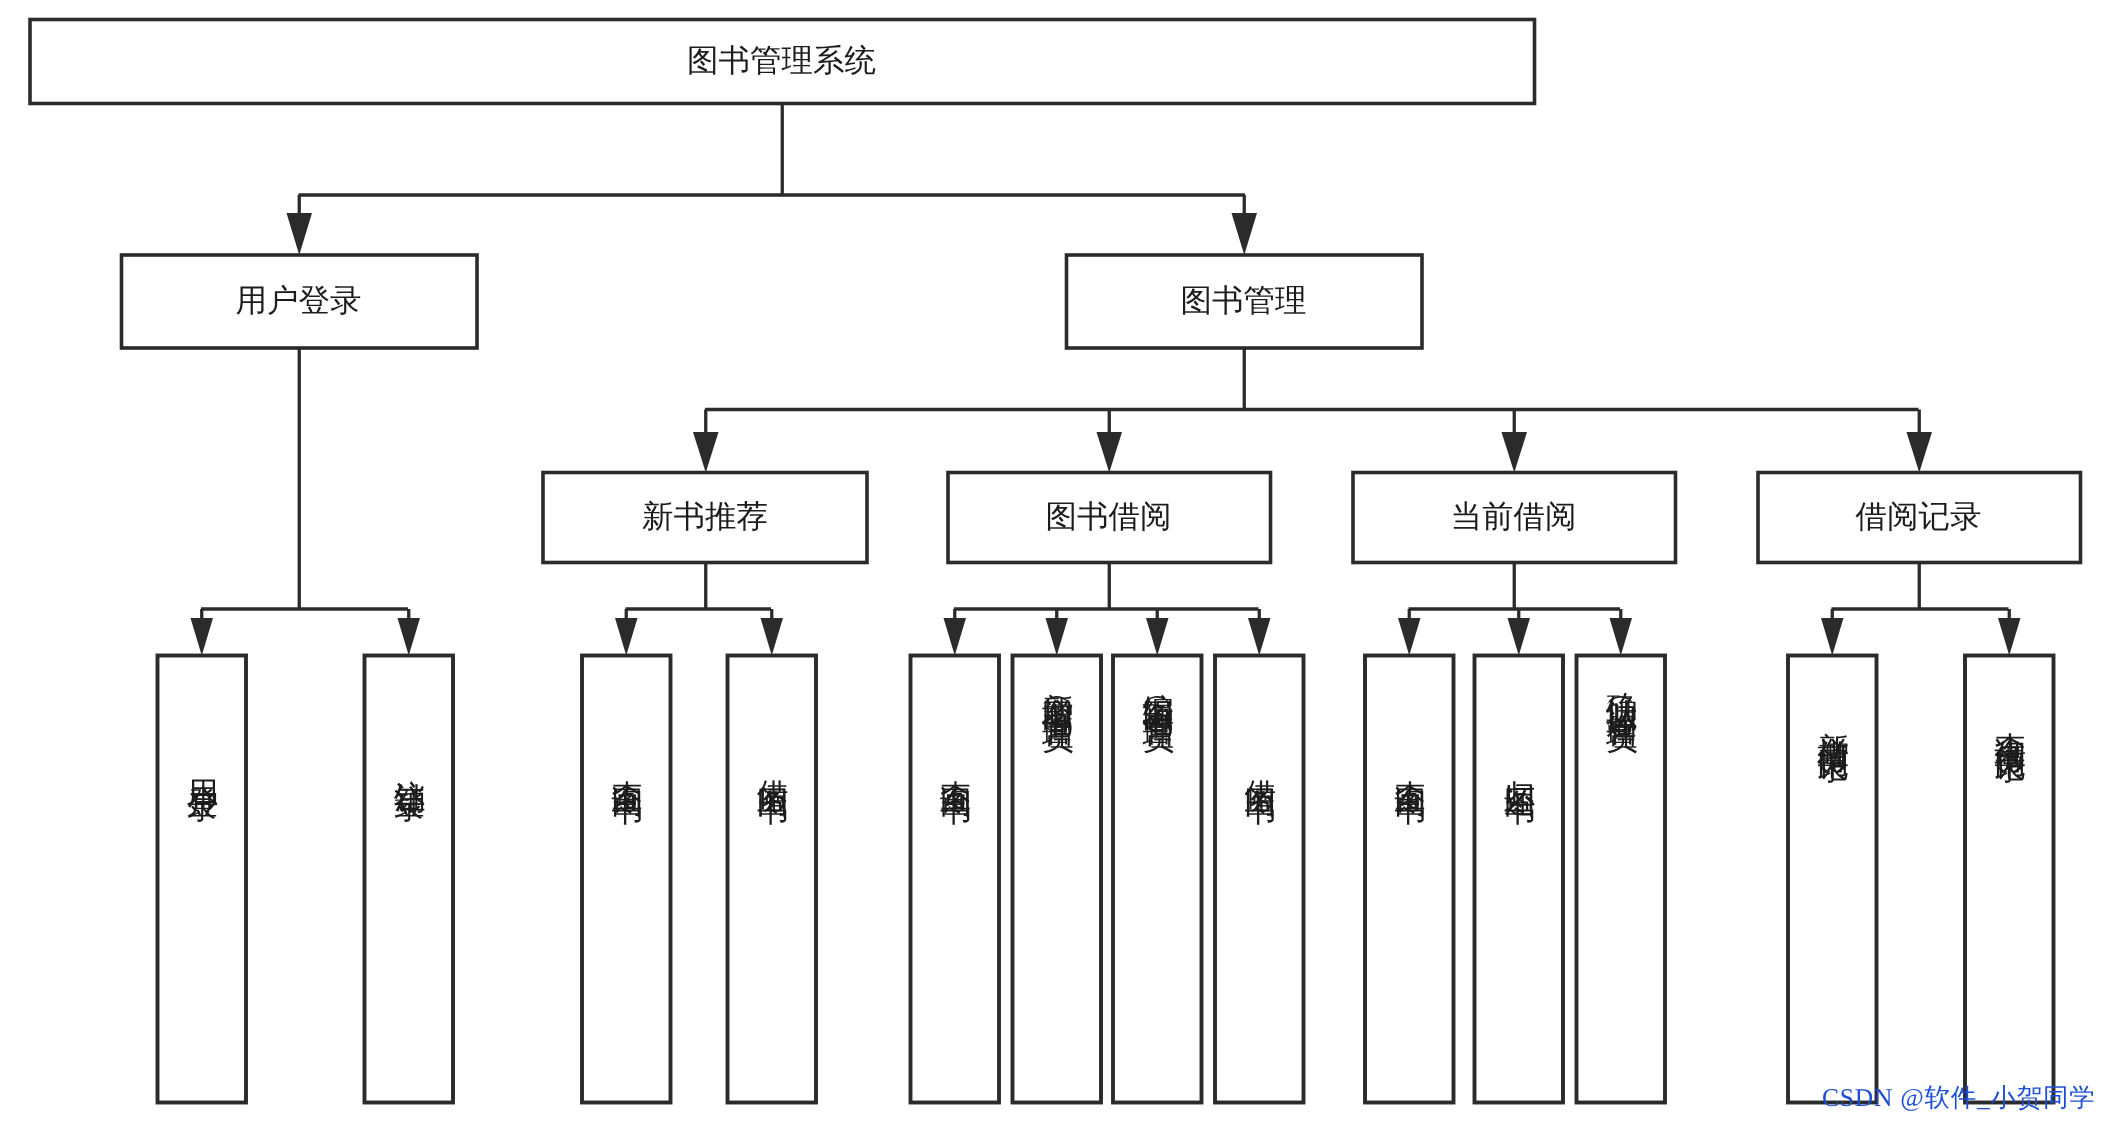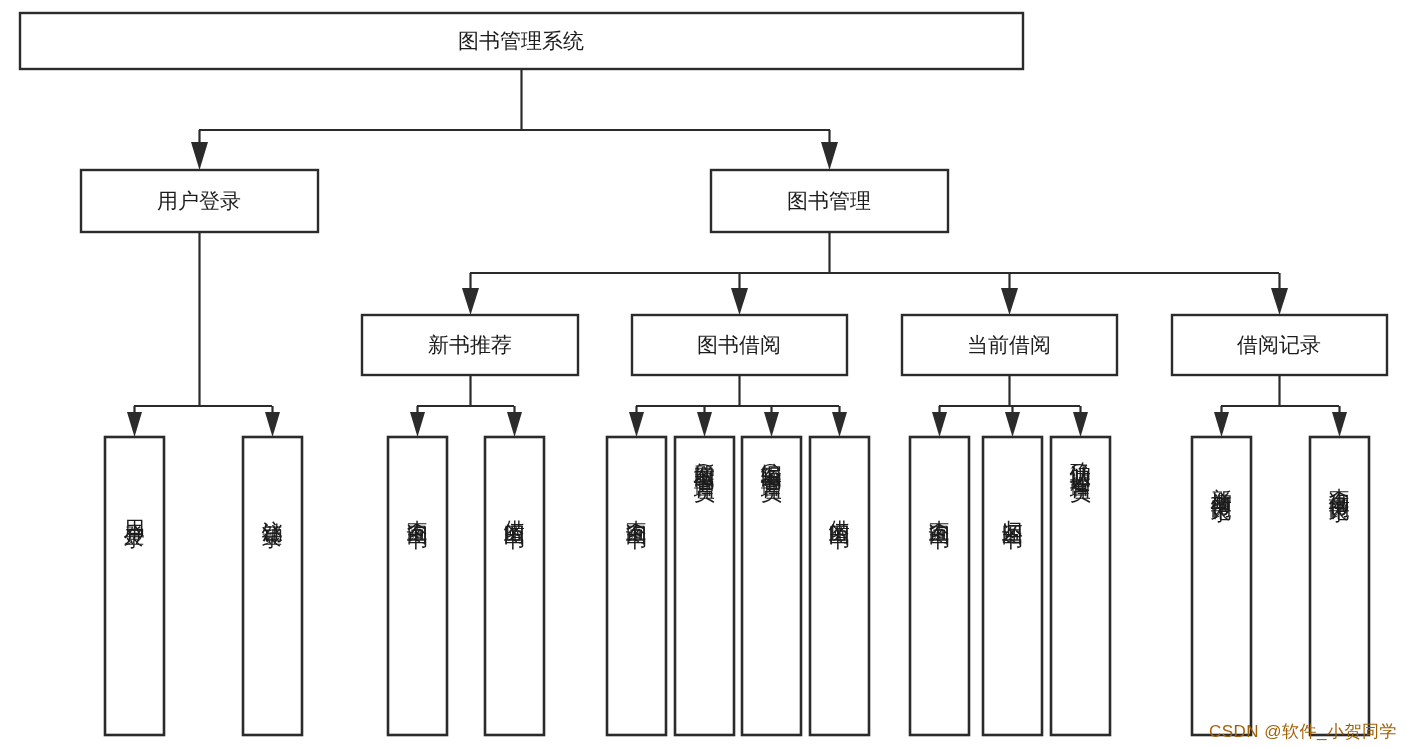--- a/index.html
+++ b/index.html
@@ -67,23 +67,23 @@
     font-size: 21px;
     line-height: 1.02;
     letter-spacing: 3px;
     color: #1c1c1c;
     white-space: nowrap;
   }
   .watermark {
     position: absolute;
     right: 8px;
     bottom: 4px;
-    font-family: Liberation Sans, sans-serif;
+    font-family: Liberation Serif, serif;
     font-size: 17px;
-    color: #a16207;
+    color: #1d4ed8;
     letter-spacing: 0.5px;
     white-space: nowrap;
   }
 </style>
 </head>
 <body>
 
 <div id="diagram-root">
 
   <svg id="flow" viewBox="0 0 1405 747" xmlns="http://www.w3.org/2000/svg">

